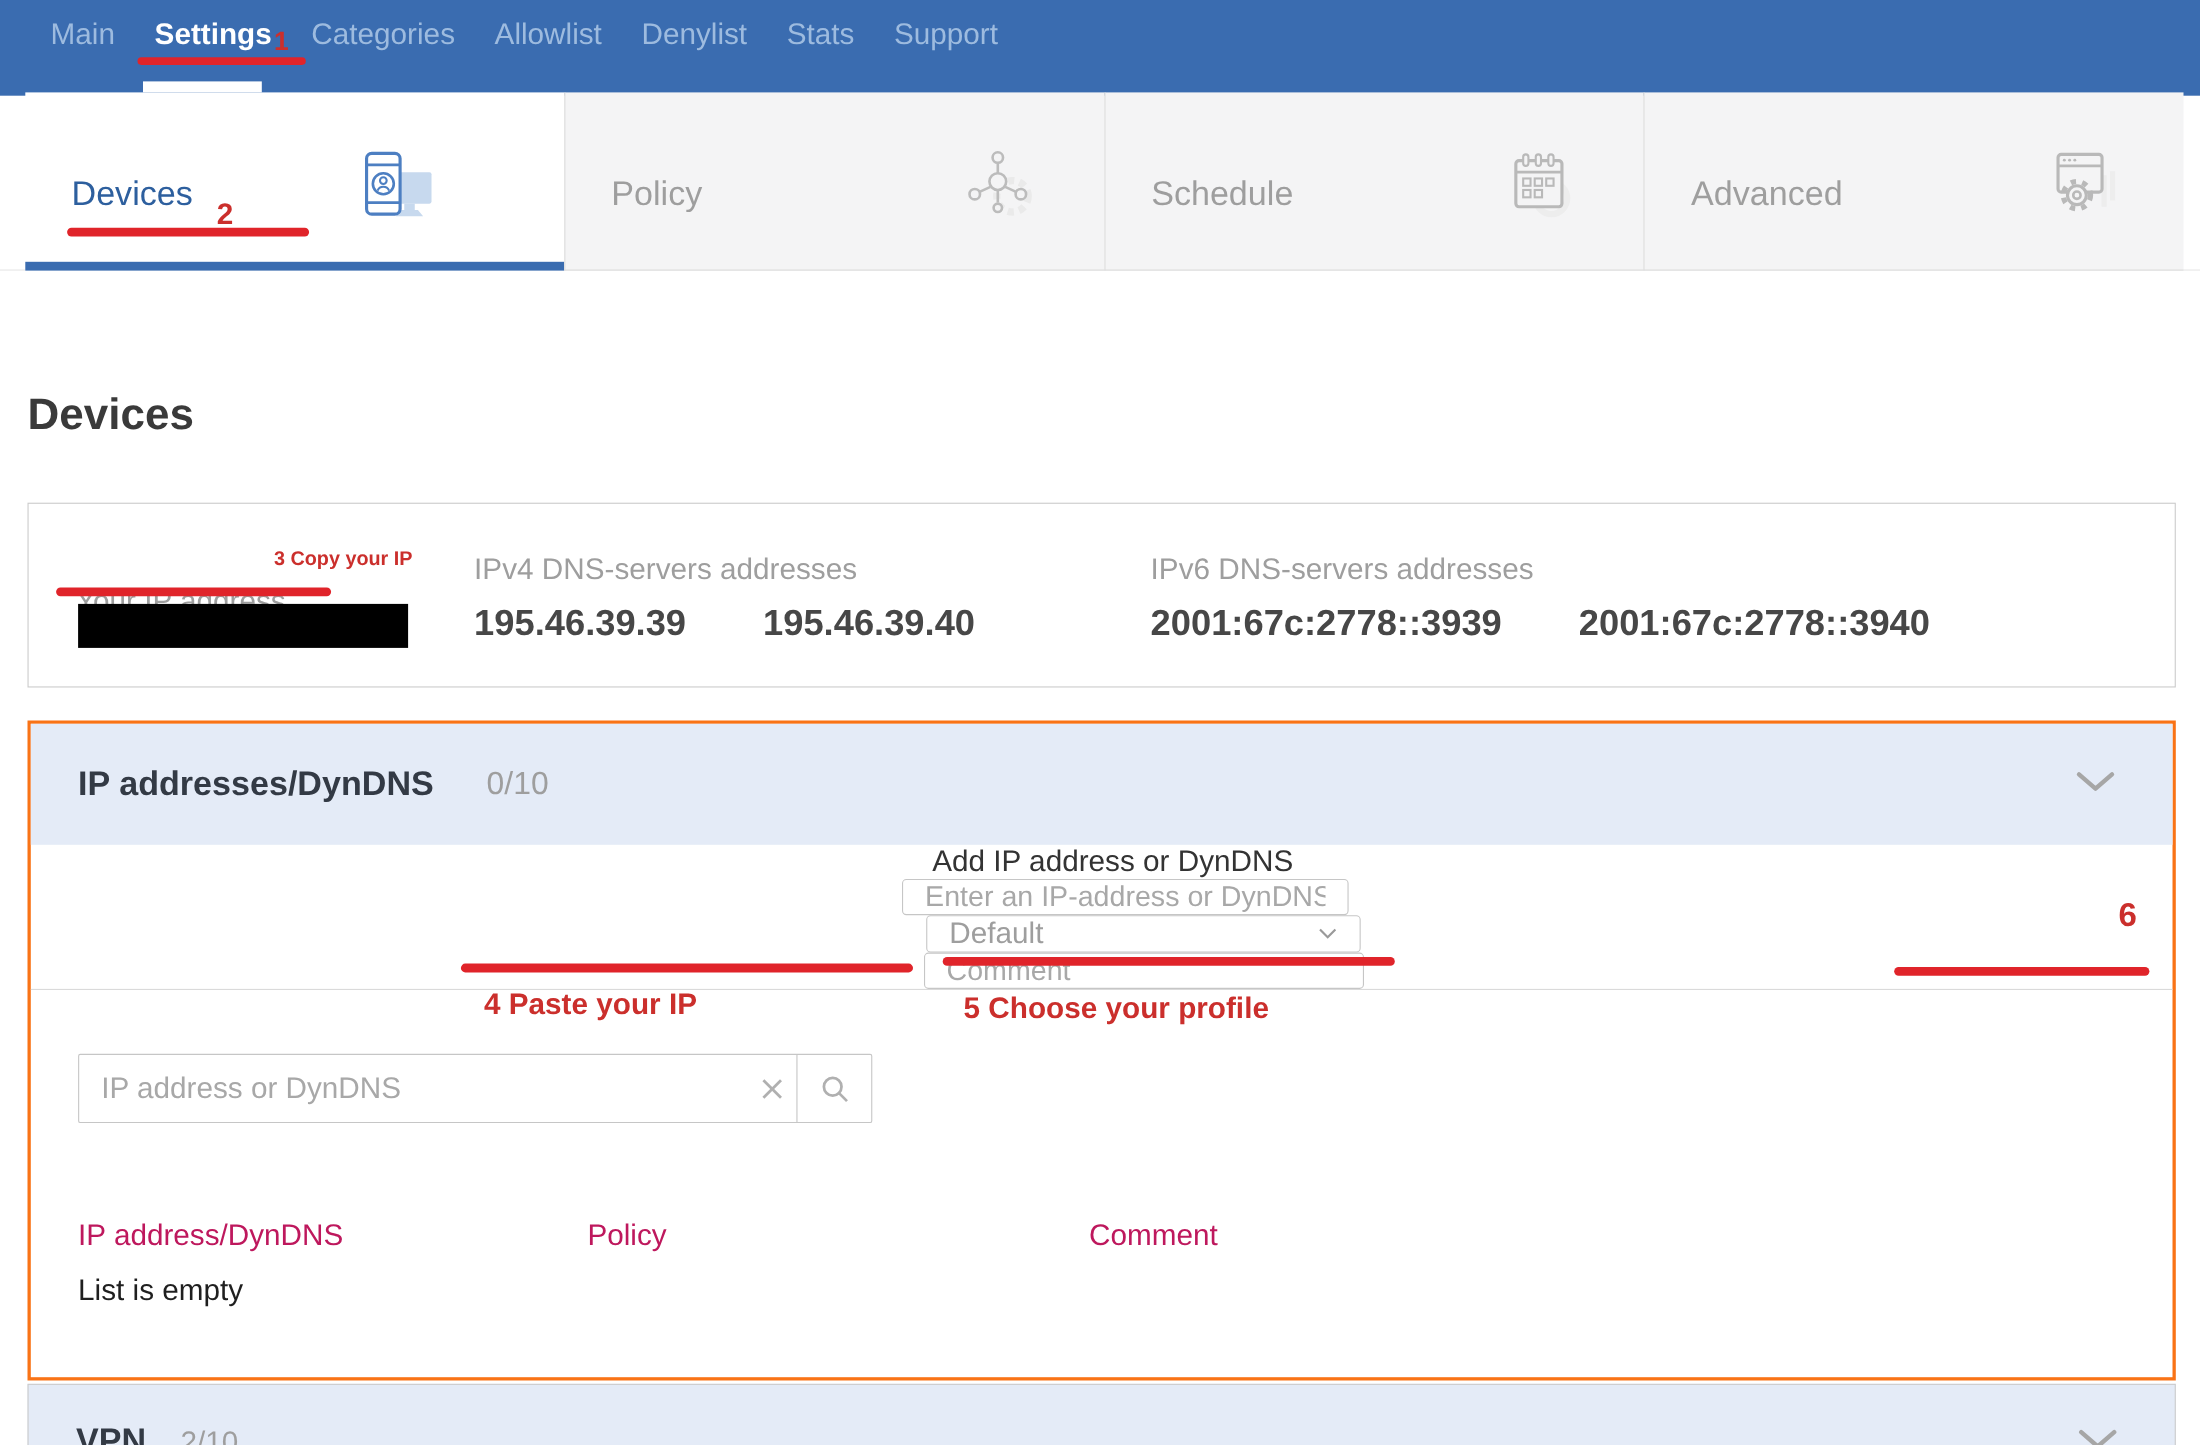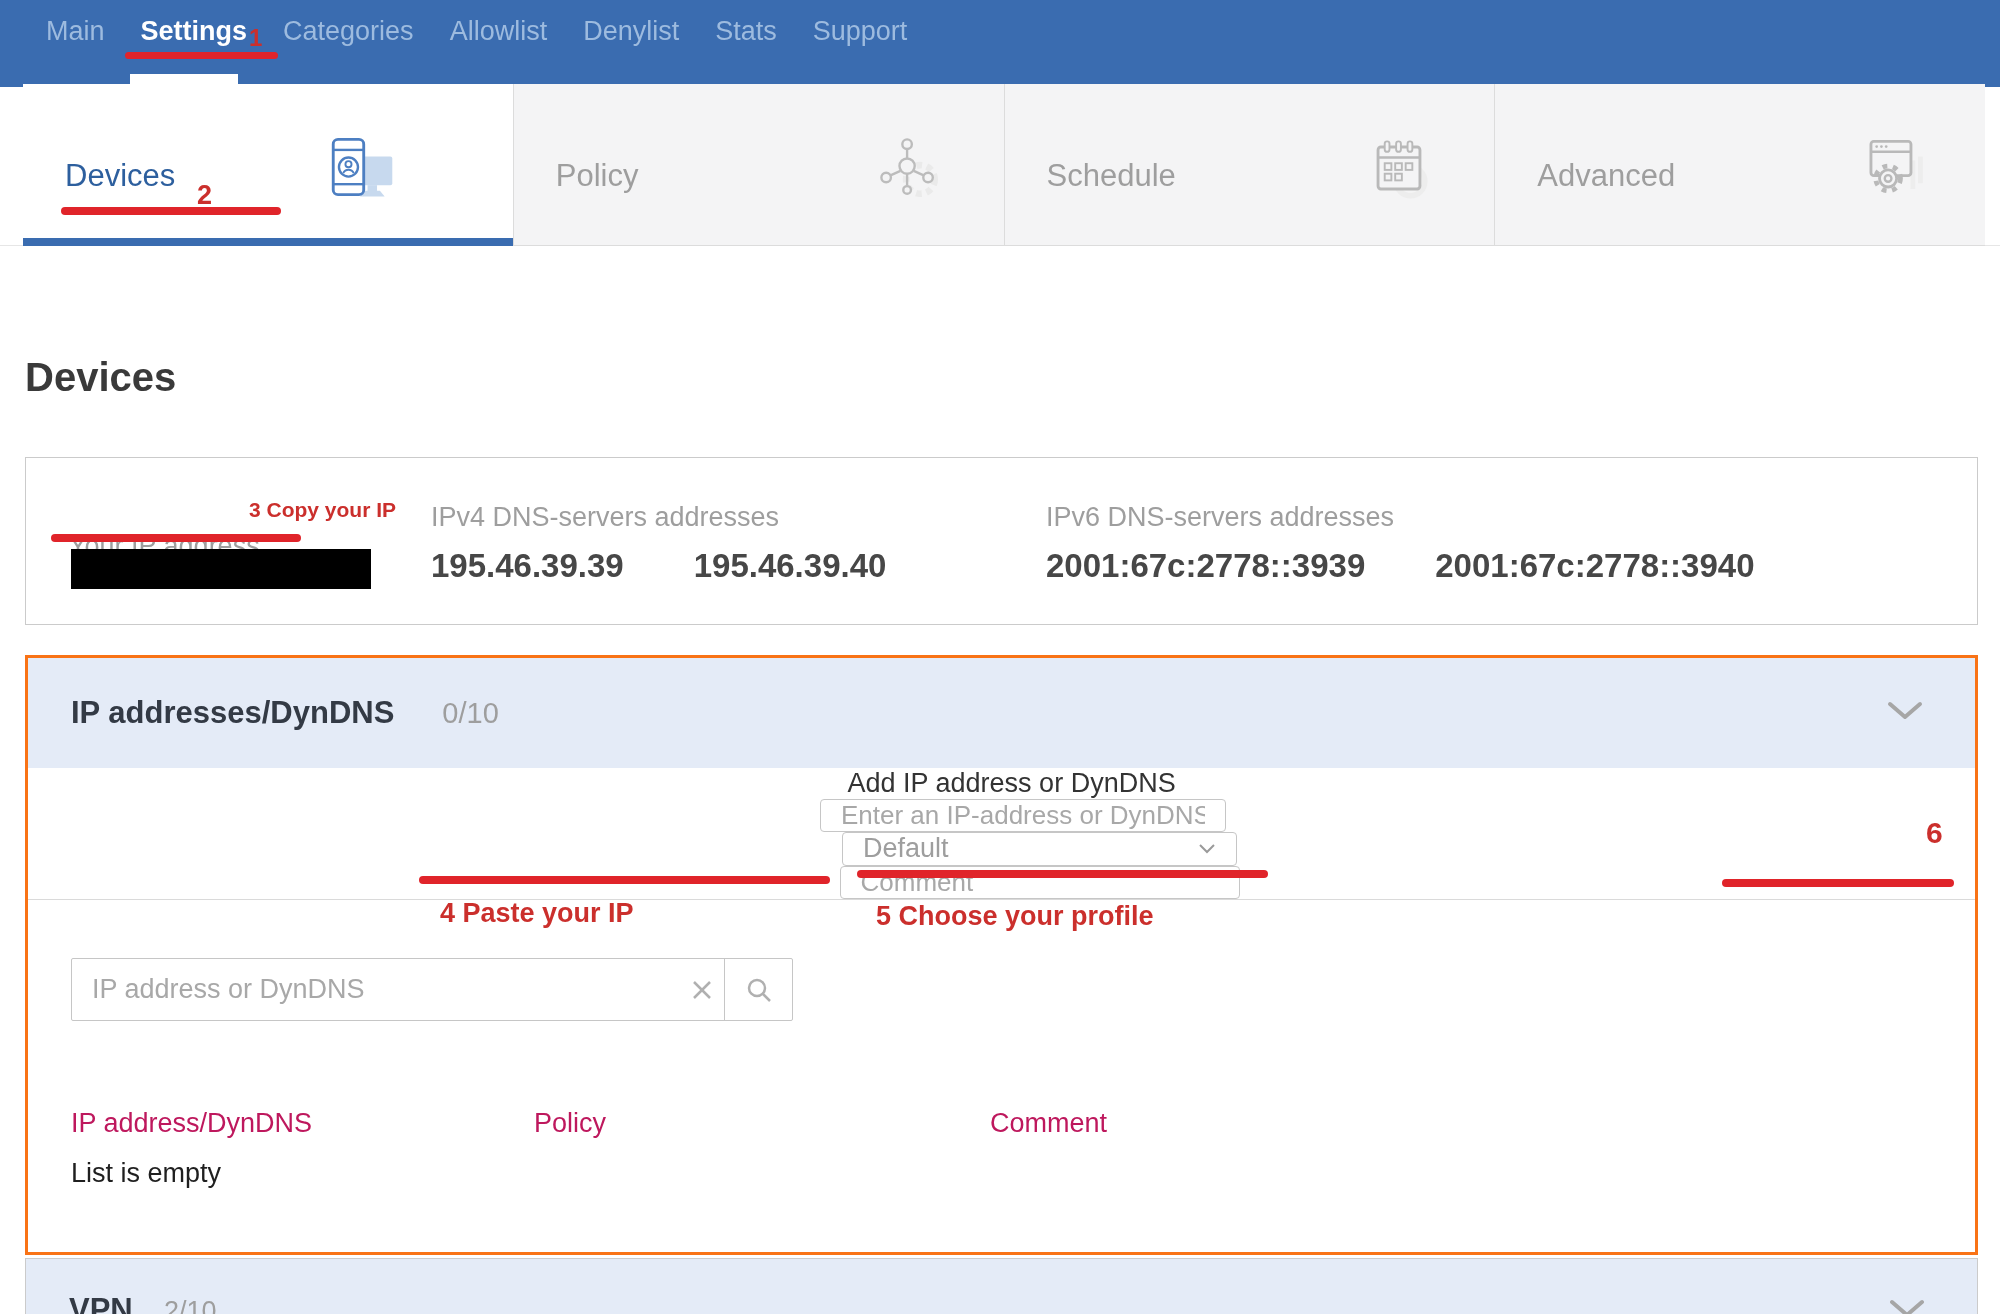--- a/index.html
+++ b/index.html
@@ -74,21 +74,21 @@
   .vpn-count { position:absolute; left:138px; top:37px; font-size:27px; color:#9e9e9e; }
   .vpn-chevron { position:absolute; right:52px; top:40px; cursor:pointer; }
 
   
   .ann { position:absolute; color:#cb2f2c; font-weight:700; pointer-events:none; white-space:nowrap; }
   .ann-line { position:absolute; background:#e0242a; border-radius:4px; pointer-events:none; }
   .ann-n1 { left:249px; top:24px; font-size:24px; }
   .line-1 { left:125px; top:52px; width:153px; height:7px; }
   .ann-n2 { left:197px; top:180px; font-size:27px; }
   .line-2 { left:61px; top:207px; width:220px; height:8px; }
-  .ann-n3 { left:249px; top:498px; font-size:21px; }
+  .ann-n3 { left:249px; top:498px; font-size:18px; }
   .line-3 { left:51px; top:534px; width:250px; height:8px; }
   .line-4 { left:419px; top:876px; width:411px; height:8px; }
   .ann-n4 { left:440px; top:898px; font-size:27px; }
   .line-5 { left:857px; top:870px; width:411px; height:8px; }
   .ann-n5 { left:876px; top:901px; font-size:27px; }
   .ann-n6 { left:1926px; top:816px; font-size:30px; }
   .line-6 { left:1722px; top:879px; width:232px; height:8px; }
 </style>
 </head>
 <body>

